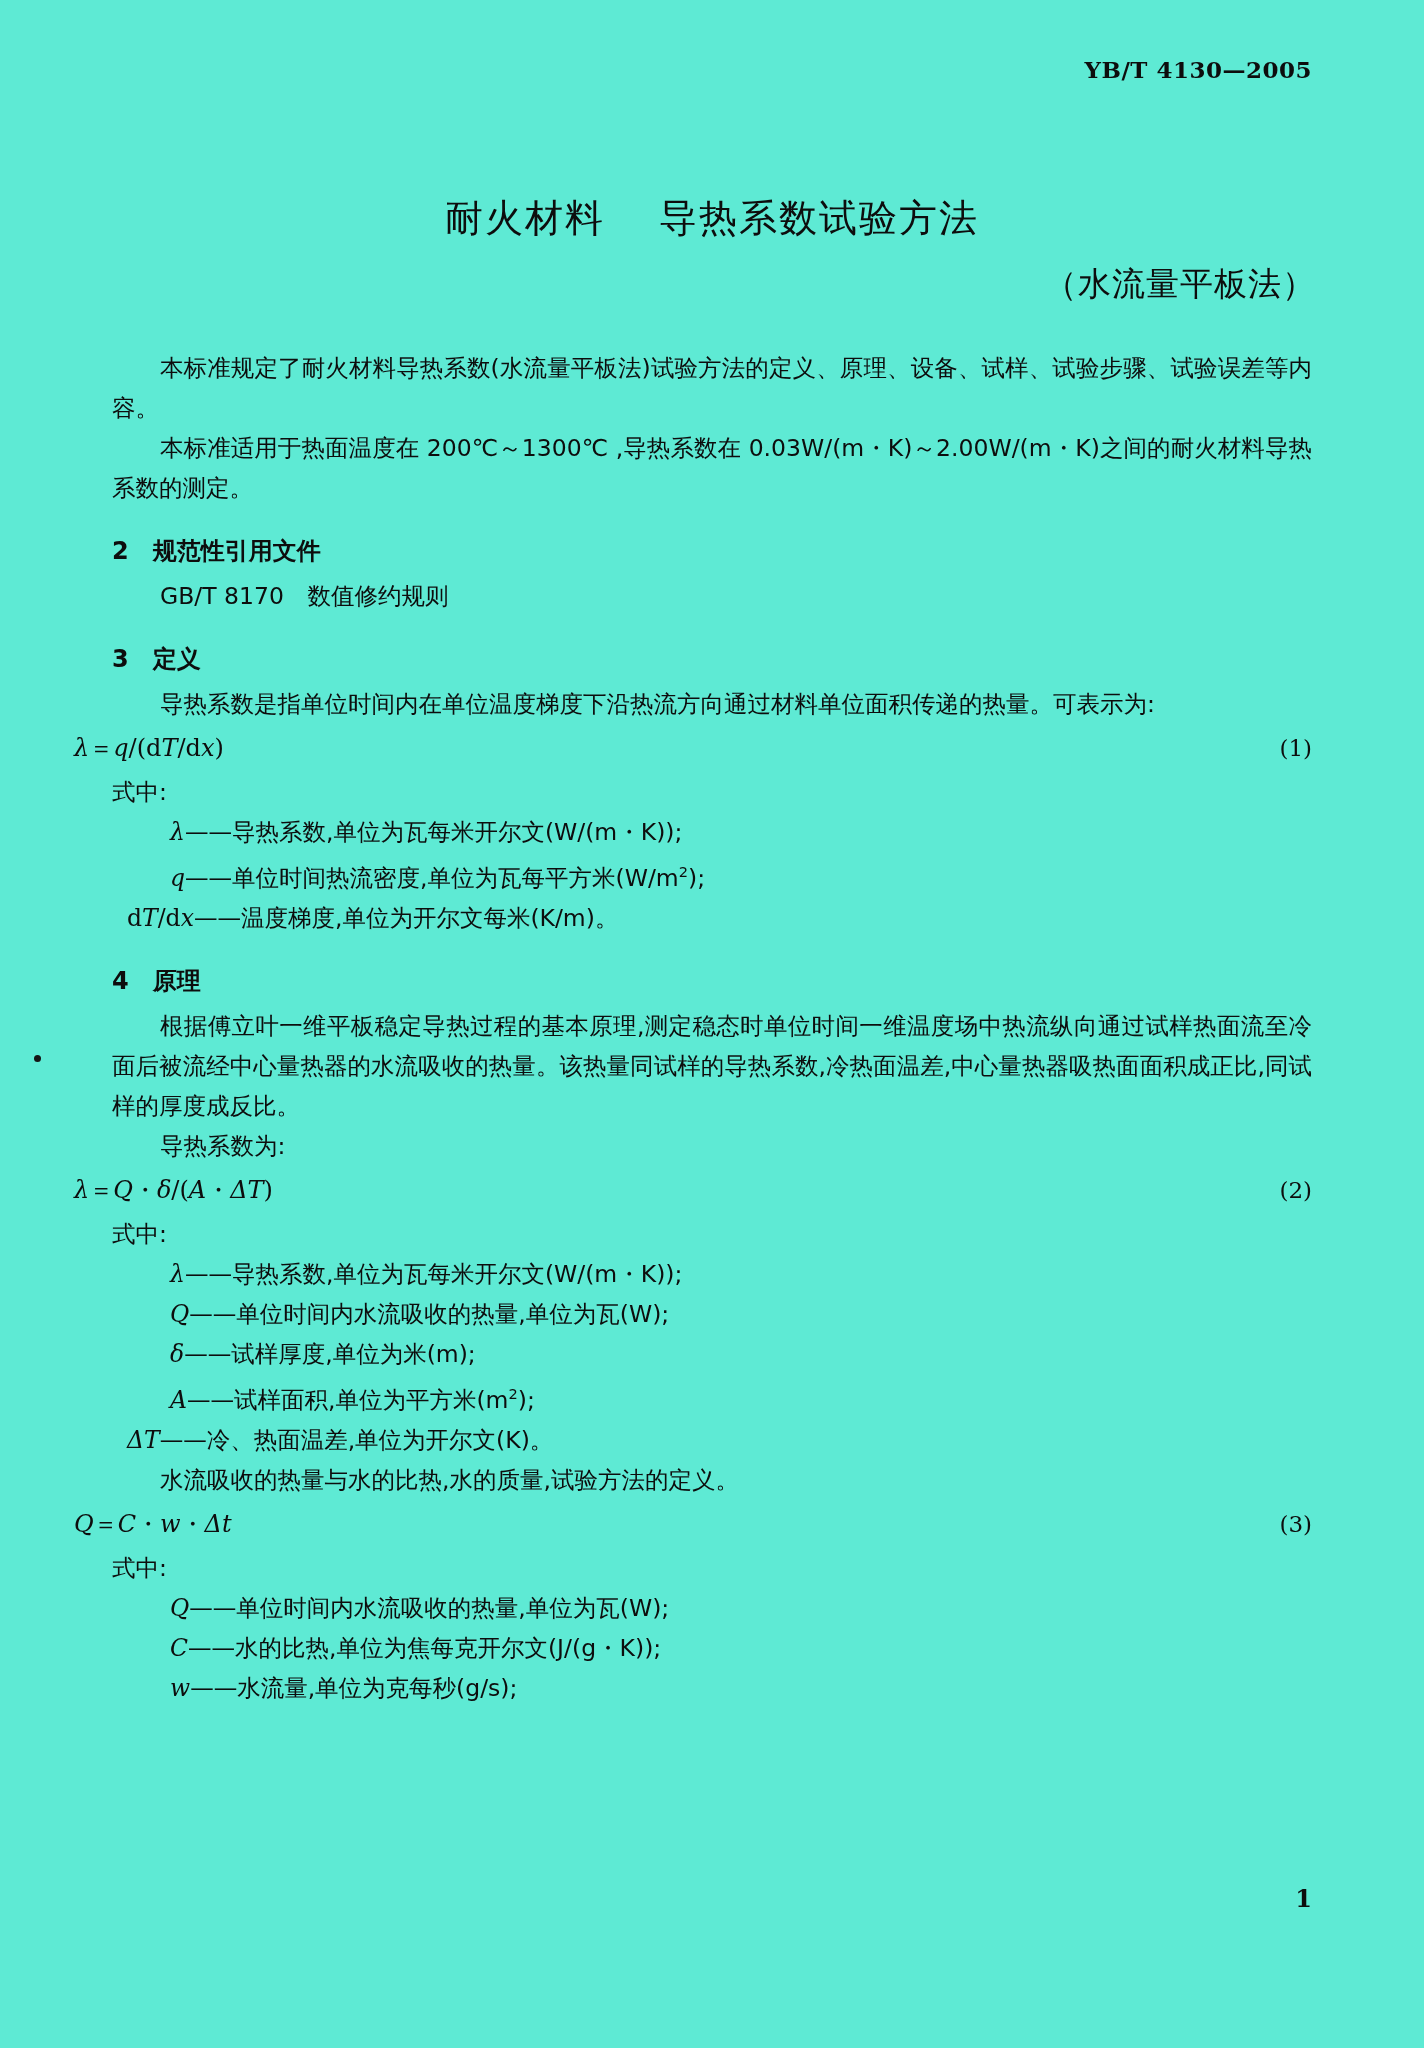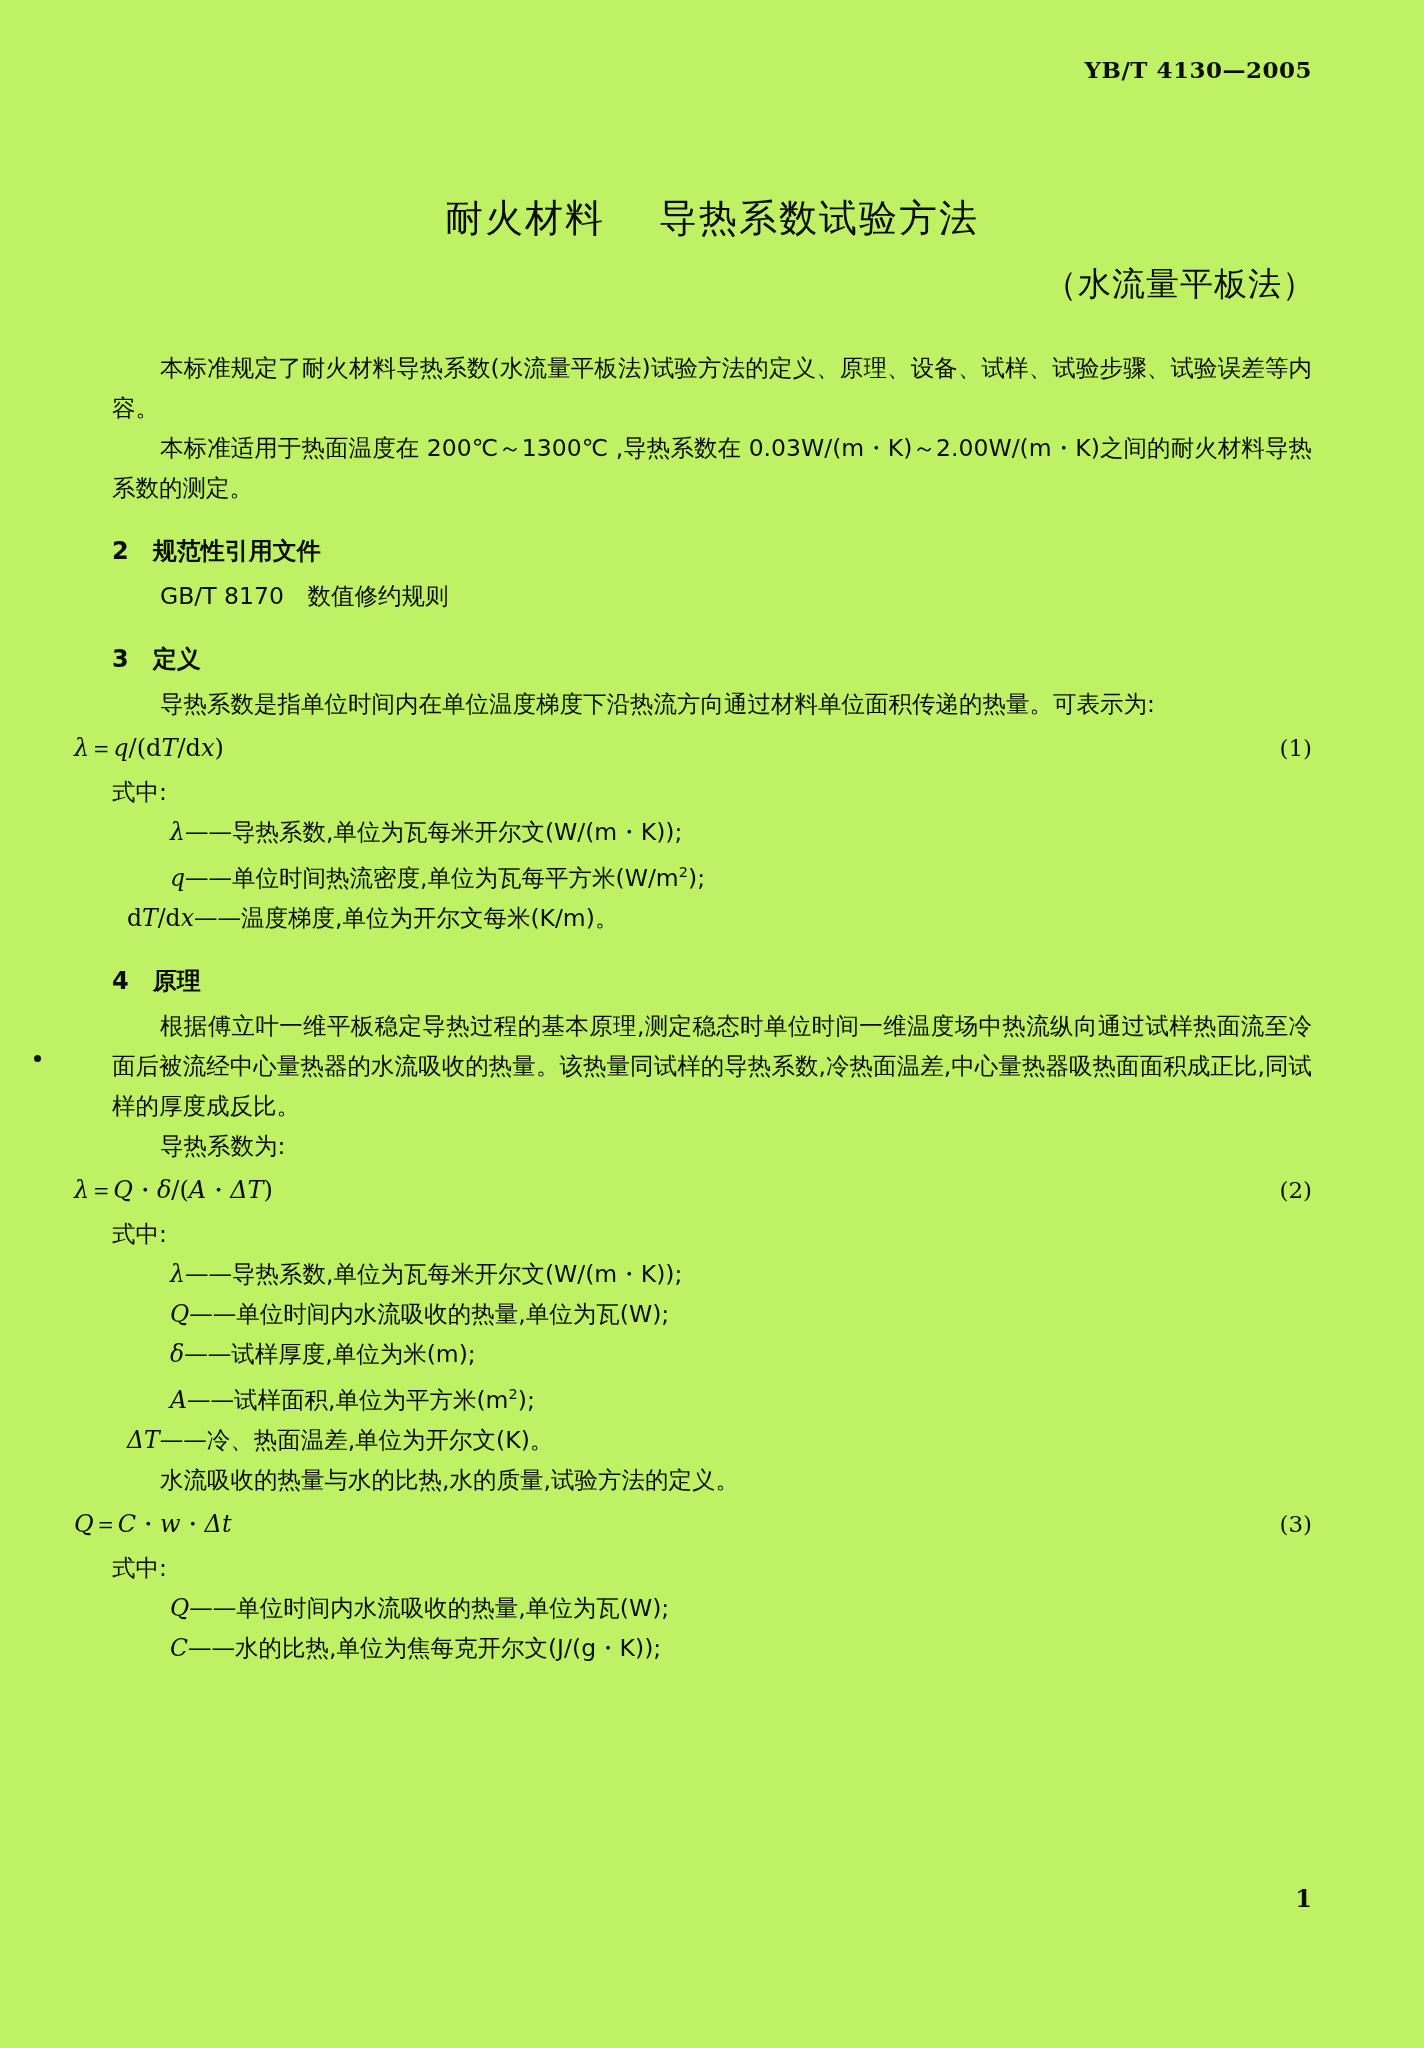--- a/index.html
+++ b/index.html
@@ -9,21 +9,21 @@
     background: #ffffff;
   }
   body {
     font-family: "DejaVu Sans", "Liberation Sans", sans-serif;
     color: #0d0d0d;
   }
   .page {
     position: relative;
     width: 1424px;
     height: 2048px;
-    background: #bef264;
+    background: #5eead4;
     overflow: hidden;
     box-sizing: border-box;
   }
   .content {
     position: absolute;
     left: 112px;
     top: 0;
     width: 1200px;
     height: 2048px;
   }
@@ -208,20 +208,21 @@
 
       <div class="formula-row">
         <span class="formula"><span class="mi">Q</span><span class="rm">＝</span><span class="mi">C</span><span class="rm">・</span><span class="mi">w</span><span class="rm">・</span><span class="mi">Δ</span><span class="mi">t</span></span>
         <span class="eqno">(3)</span>
       </div>
 
       <p class="para noindent">式中:</p>
 
       <div class="defline pad1"><span class="mi">Q</span><span class="rm">——</span><span>单位时间内水流吸收的热量,单位为瓦(W);</span></div>
       <div class="defline pad1"><span class="mi">C</span><span class="rm">——</span><span>水的比热,单位为焦每克开尔文(J/(g・K));</span></div>
+      <div class="defline pad1"><span class="mi">w</span><span class="rm">——</span><span>水流量,单位为克每秒(g/s);</span></div>
 
     </div>
 
     <div class="page-num">1</div>
   </div>
 
   <div class="speck"></div>
 </div>
 
 </body></html>

